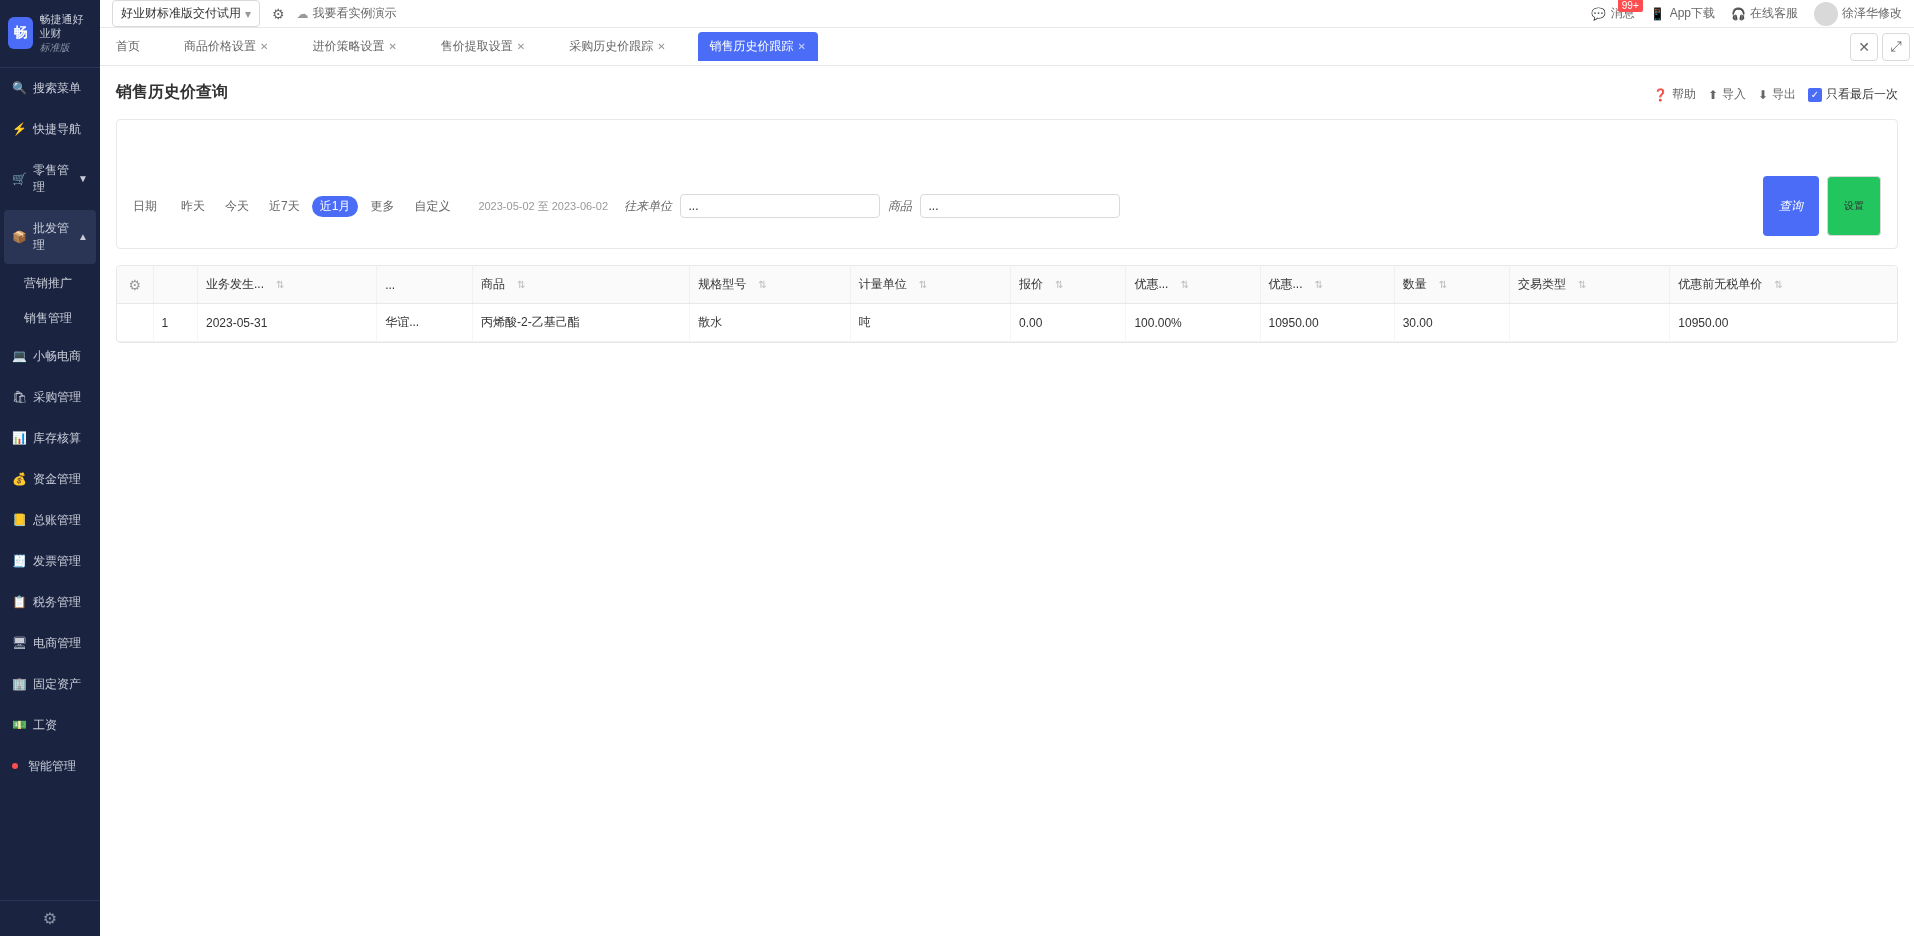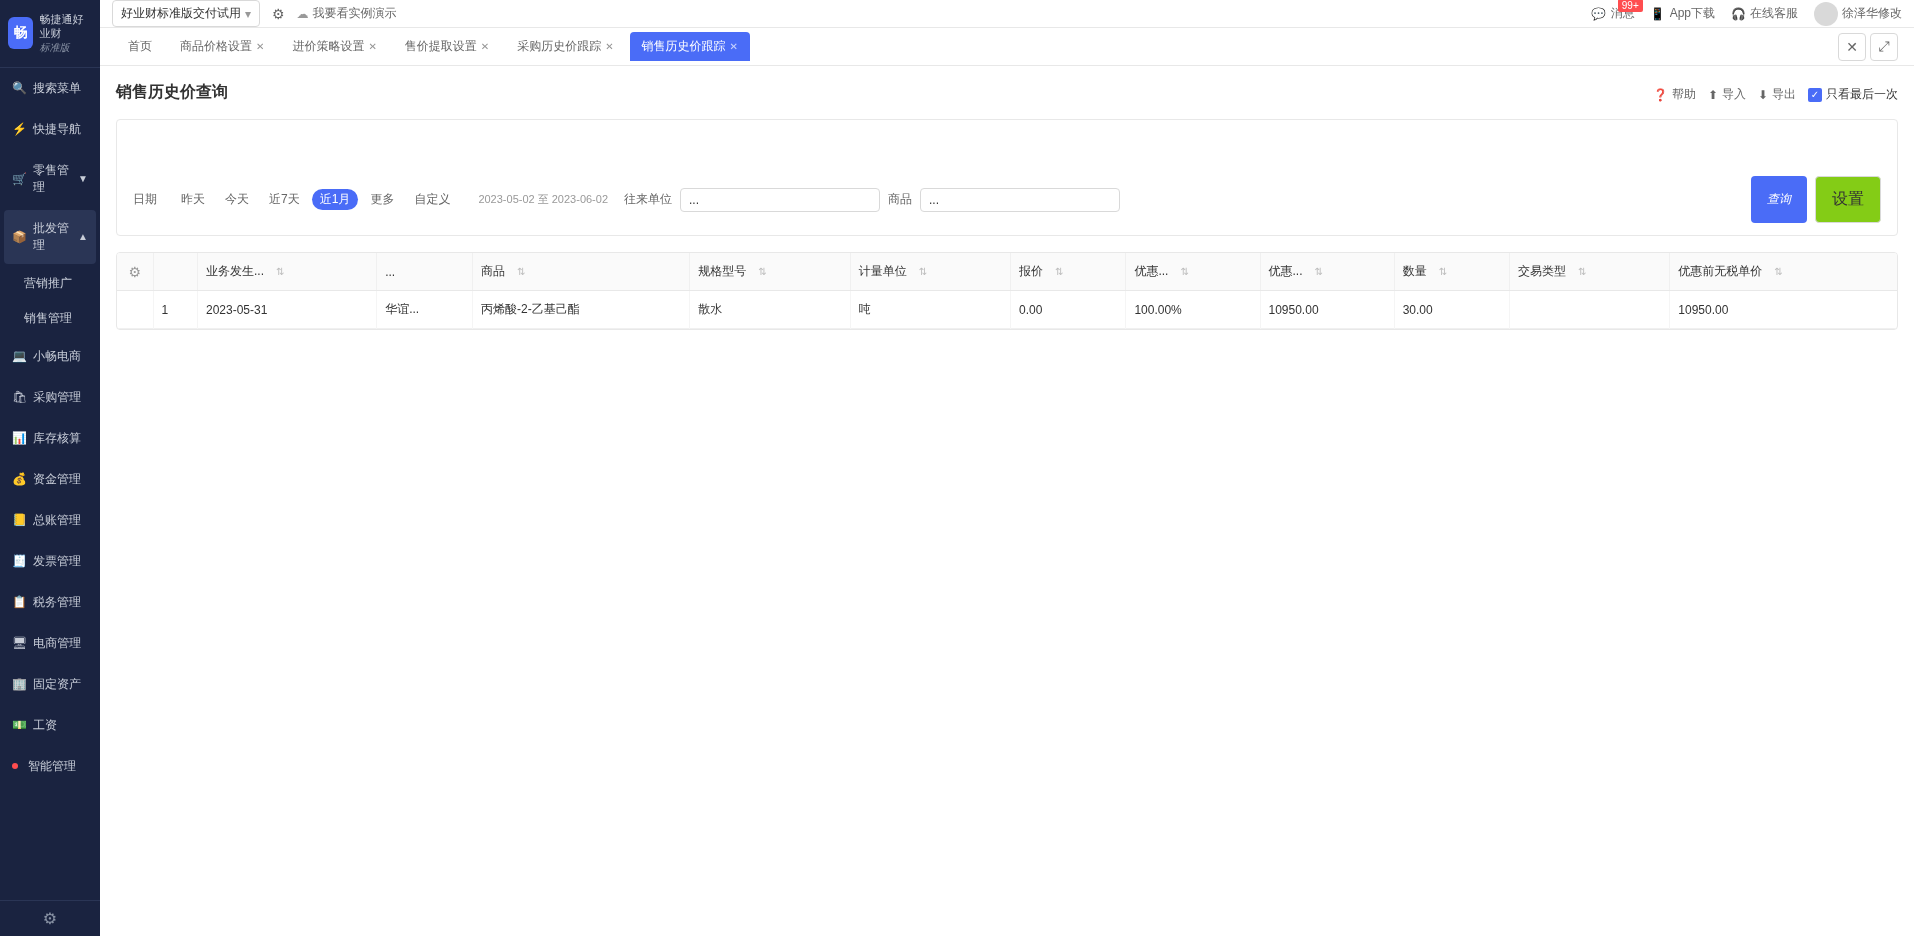--- a/index.html
+++ b/index.html
@@ -108,23 +108,23 @@
       font-size: 10px; padding: 1px 4px; position: absolute; top: -6px; right: -8px;
     }
     .avatar { width: 24px; height: 24px; background: #d9d9d9; border-radius: 50%; display: inline-block; }
 
     
     .tabbar {
       background: white;
       border-bottom: 1px solid #e8e8e8;
       display: flex;
       align-items: center;
-      padding: 0 16px;
+      padding: 0 4px;
       height: 38px;
-      gap: 4px;
+      gap: 20px;
       position: relative;
     }
     .tab {
       display: flex; align-items: center; gap: 4px;
       padding: 6px 12px;
       font-size: 12px;
       color: #666;
       cursor: pointer;
       border-radius: 4px 4px 0 0;
       white-space: nowrap;
@@ -169,36 +169,36 @@
     .filter-label { font-size: 12px; color: #666; white-space: nowrap; }
     .filter-date-options { display: flex; gap: 4px; align-items: center; }
     .date-opt {
       padding: 2px 8px; border-radius: 4px; font-size: 12px;
       cursor: pointer; color: #666;
     }
     .date-opt.active { background: #4a6cf7; color: white; border-radius: 12px; }
     .filter-date-range { font-size: 11px; color: #999; margin-left: 4px; }
 
     .filter-input-group {
-      display: flex; align-items: center; gap: 8px; flex: 1;
+      display: flex; align-items: center; gap: 8px; flex: 1; font-style: italic;
     }
     .filter-input {
       border: 1px solid #d9d9d9; border-radius: 4px;
       padding: 4px 8px; font-size: 12px; color: #333;
       min-width: 200px; cursor: pointer;
     }
 
     .filter-right { margin-left: auto; display: flex; gap: 8px; }
     .btn-query {
       background: #4a6cf7; color: white; border: none;
       padding: 6px 16px; border-radius: 4px; font-size: 12px; cursor: pointer; font-style: italic;
     }
     .btn-setting {
-      background: #84cc16; color: #333; border: 1px solid #d9d9d9;
-      padding: 12px 16px; border-radius: 4px; font-size: 16px; cursor: pointer;
+      background: #22c55e; color: #333; border: 1px solid #d9d9d9;
+      padding: 22px 16px; border-radius: 4px; font-size: 10px; cursor: pointer;
     }
 
     
     .table-container { border: 1px solid #e8e8e8; border-radius: 4px; overflow: auto; }
     table { width: 100%; border-collapse: collapse; font-size: 12px; }
     thead tr { background: #fafafa; }
     thead th {
       padding: 10px 8px;
       text-align: left;
       color: #333;

